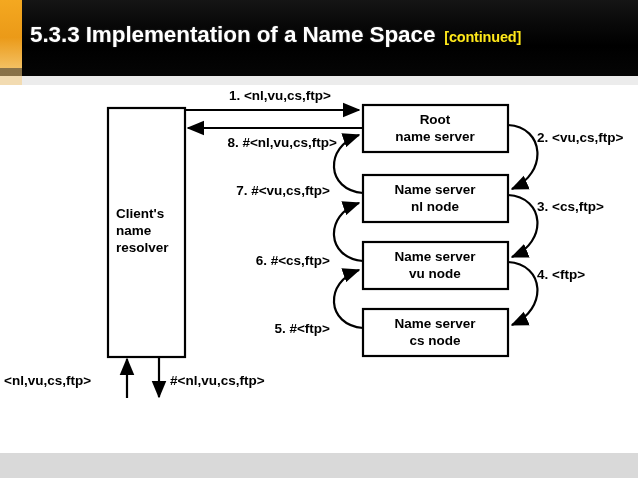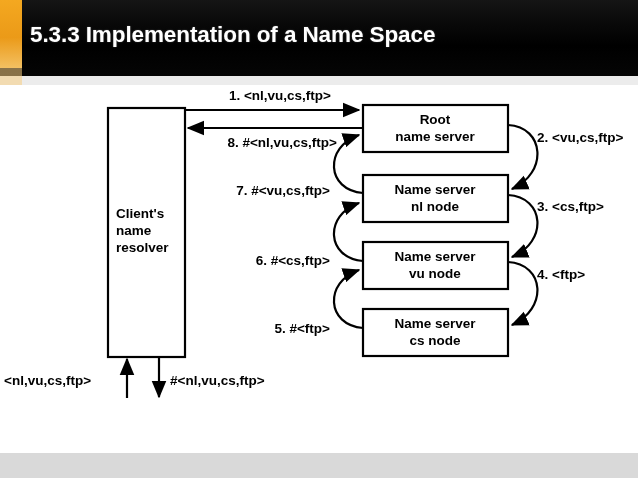--- a/index.html
+++ b/index.html
@@ -73,20 +73,21 @@
 </style>
 </head>
 <body>
 
 <div id="slide">
 
   <div class="header-band">
     <div class="header-accent"></div>
     <div class="title-row">
       <span class="title-main">5.3.3 Implementation of a Name Space</span>
+      <span class="title-cont">[continued]</span>
     </div>
   </div>
   <div class="header-underline"></div>
   <div class="header-underline-left"></div>
 
   <div class="figure">
     <svg class="diagram" width="638" height="340" viewBox="0 0 638 340">
       <defs>
         <marker id="ah" viewBox="0 0 12 10" refX="11" refY="5" markerWidth="8" markerHeight="7" orient="auto-start-reverse">
           <path d="M0,0 L12,5 L0,10 z" fill="#000"></path>

